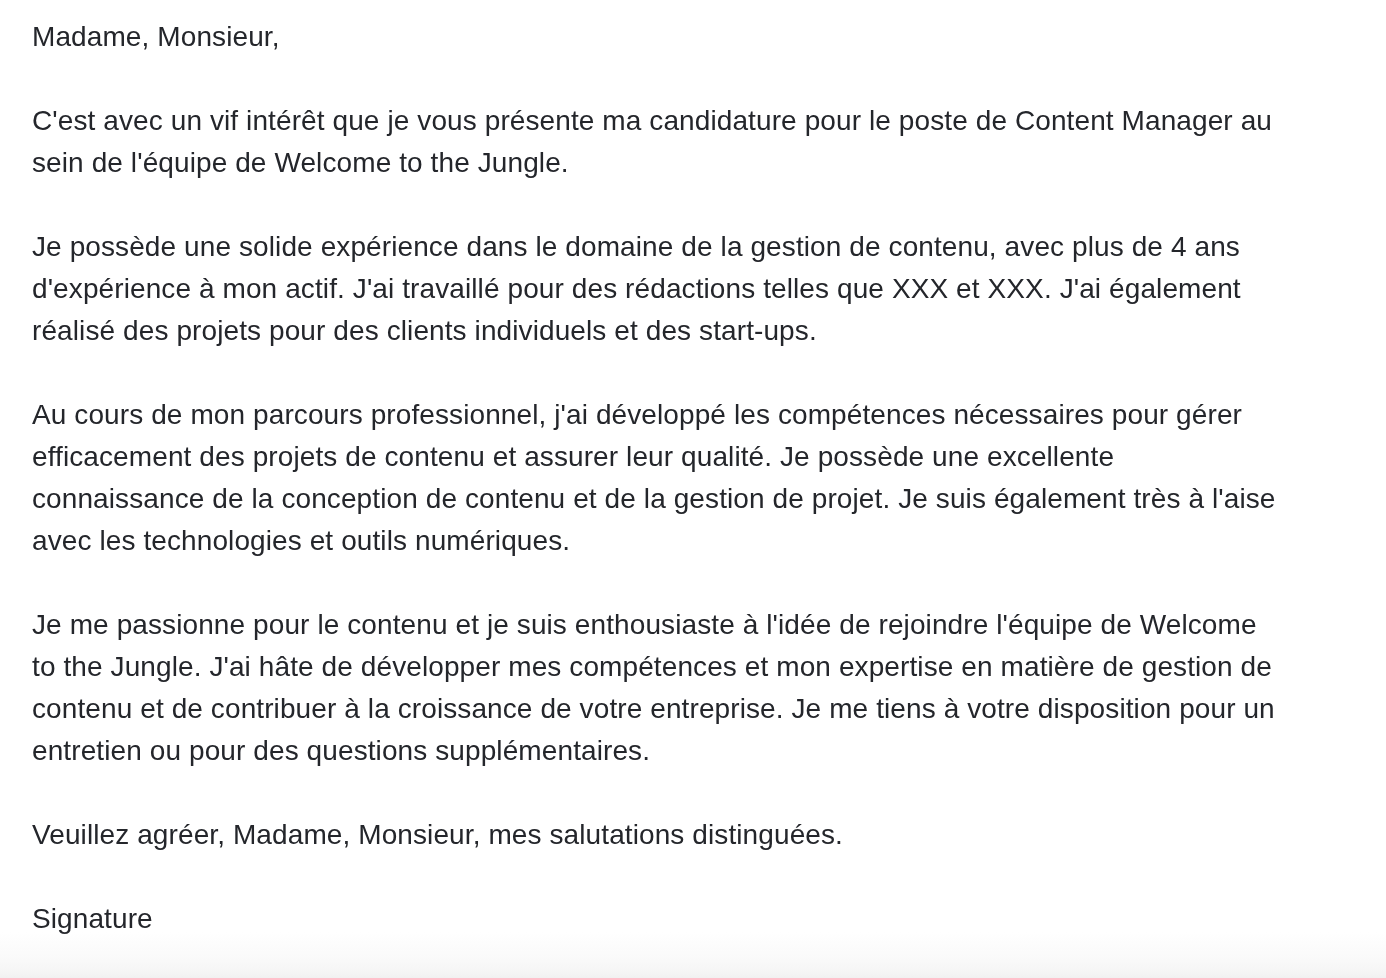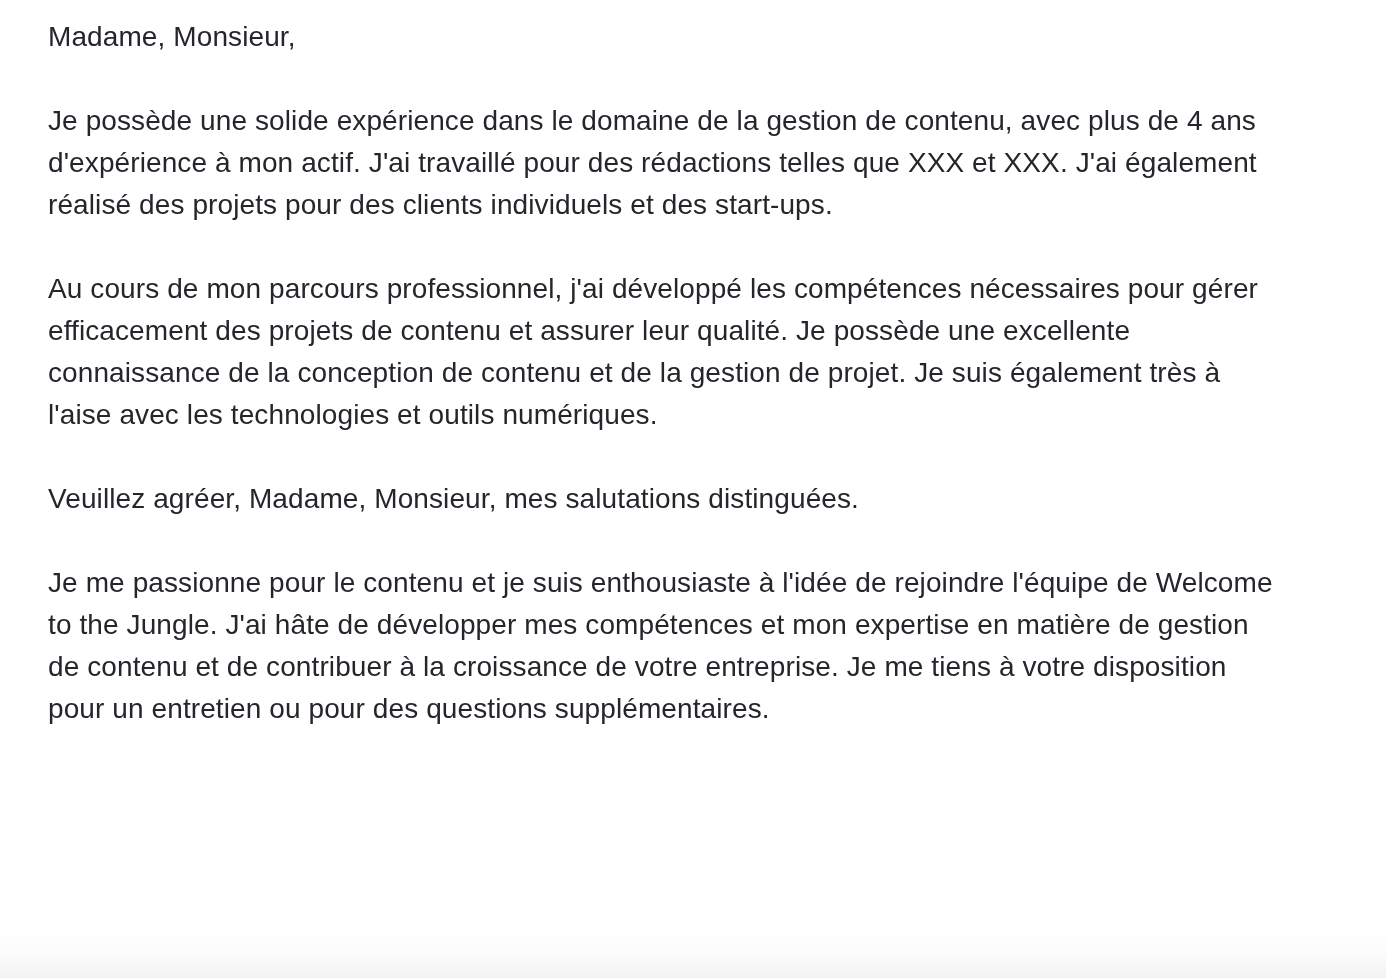--- a/index.html
+++ b/index.html
@@ -10,21 +10,21 @@
     width: 1386px;
     height: 978px;
     background: #ffffff;
     overflow: hidden;
     position: relative;
     font-family: "Liberation Sans", "DejaVu Sans", sans-serif;
   }
   .letter {
     box-sizing: border-box;
     width: 1386px;
-    padding: 16px 108px 0 48px;
+    padding: 16px 108px 0 32px;
     color: #24262b;
     font-size: 28px;
     line-height: 42px;
     letter-spacing: 0.1px;
   }
   .letter p {
     margin: 0 0 42px 0;
   }
   .letter p:last-child {
     margin-bottom: 0;
@@ -42,24 +42,26 @@
       #f1f1f1 100%);
     pointer-events: none;
   }
 </style>
 </head>
 <body>
 
 <div class="letter">
   <p>Madame, Monsieur,</p>
 
+  <p>C'est avec un vif intérêt que je vous présente ma candidature pour le poste de Content Manager au sein de l'équipe de Welcome to the Jungle.</p>
 
   <p>Je possède une solide expérience dans le domaine de la gestion de contenu, avec plus de 4 ans d'expérience à mon actif. J'ai travaillé pour des rédactions telles que XXX et XXX. J'ai également réalisé des projets pour des clients individuels et des start-ups.</p>
 
   <p>Au cours de mon parcours professionnel, j'ai développé les compétences nécessaires pour gérer efficacement des projets de contenu et assurer leur qualité. Je possède une excellente connaissance de la conception de contenu et de la gestion de projet. Je suis également très à l'aise avec les technologies et outils numériques.</p>
 
+  <p>Je me passionne pour le contenu et je suis enthousiaste à l'idée de rejoindre l'équipe de Welcome to the Jungle. J'ai hâte de développer mes compétences et mon expertise en matière de gestion de contenu et de contribuer à la croissance de votre entreprise. Je me tiens à votre disposition pour un entretien ou pour des questions supplémentaires.</p>
+
   <p>Veuillez agréer, Madame, Monsieur, mes salutations distinguées.</p>
 
-  <p>Je me passionne pour le contenu et je suis enthousiaste à l'idée de rejoindre l'équipe de Welcome to the Jungle. J'ai hâte de développer mes compétences et mon expertise en matière de gestion de contenu et de contribuer à la croissance de votre entreprise. Je me tiens à votre disposition pour un entretien ou pour des questions supplémentaires.</p>
-
+  <p>Signature</p>
 </div>
 
 <div class="bottom-fade"></div>
 
 </body></html>

